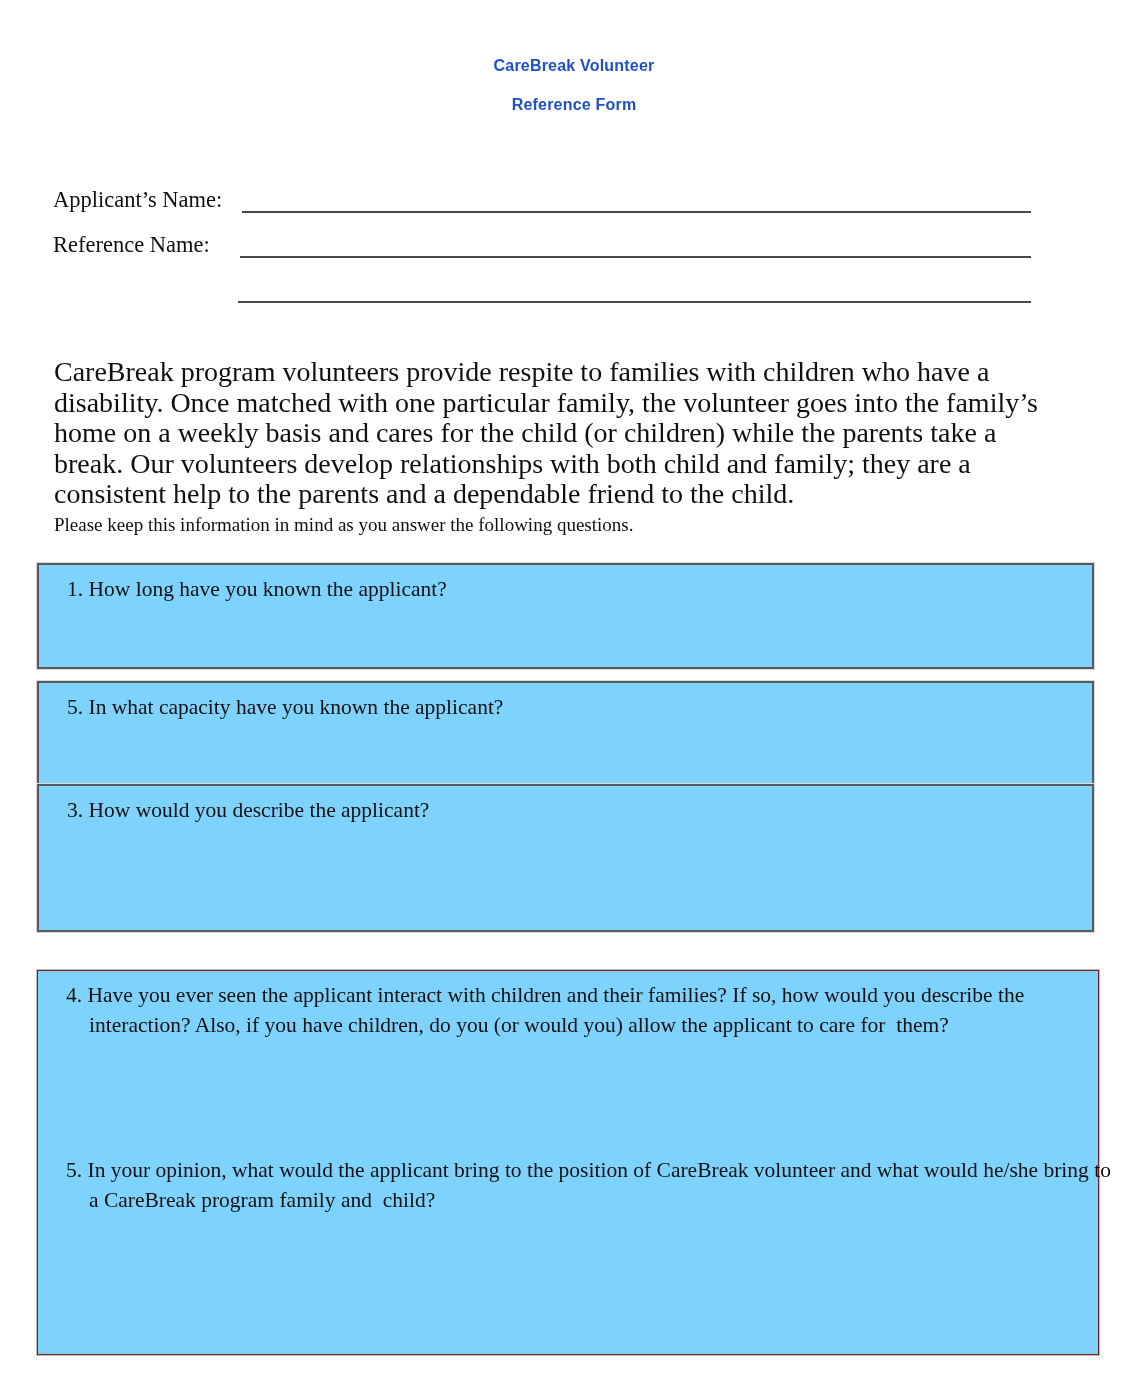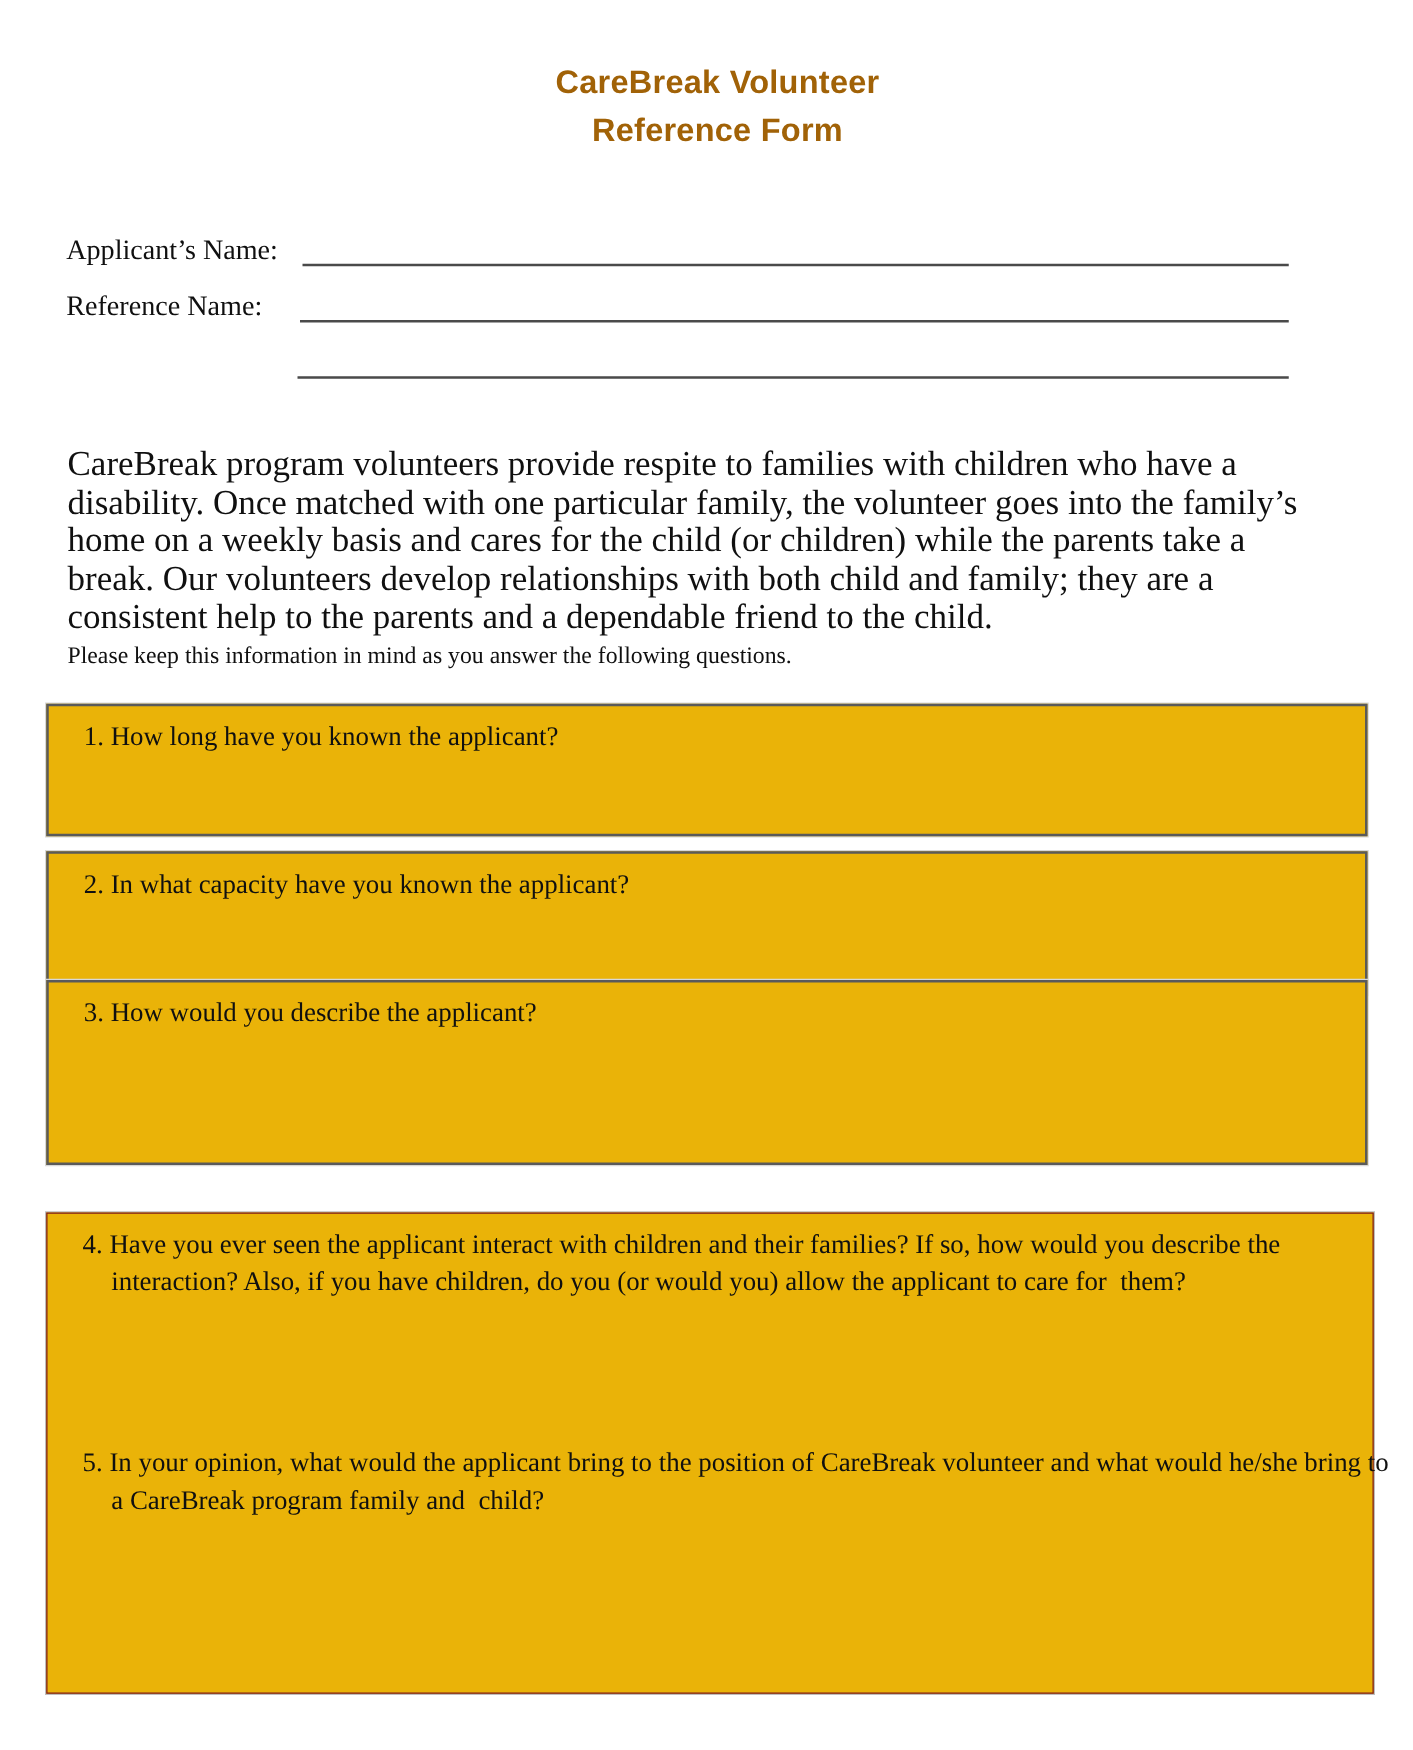--- a/index.html
+++ b/index.html
@@ -20,24 +20,24 @@
   .title-block {
     position: absolute;
     left: 0;
     top: 46px;
     width: 1130px;
     text-align: center;
   }
   .title-line {
     font-family: "Liberation Sans", "DejaVu Sans", sans-serif;
     font-weight: bold;
-    font-size: 26px;
+    font-size: 16px;
     line-height: 39px;
     letter-spacing: 0.2px;
-    color: #a16207;
+    color: #1d4ed8;
     white-space: pre;
     margin-left: 18px;
   }
 
   
   .fields {
     position: absolute;
     left: 53px;
     top: 186px;
     width: 1000px;
@@ -80,21 +80,21 @@
     left: 54px;
     top: 510px;
     width: 996px;
     font-size: 19px;
     line-height: 30px;
   }
 
   
   .qbox {
     position: absolute;
-    background: #eab308;
+    background: #7dd3fc;
     box-sizing: border-box;
     border: 2px solid #5a5a5a;
     box-shadow: 0 0 0 1px #d8d8d8;
   }
   .qbox.heavy {
     border: 1px solid #7f1d1d;
     box-shadow: 0 0 0 1px #bdbdbd;
   }
   .qtext {
     position: absolute;
@@ -147,21 +147,21 @@
 
 <div class="intro">CareBreak program volunteers provide respite to families with children who have a disability. Once matched with one particular family, the volunteer goes into the family’s home on a weekly basis and cares for the child (or children) while the parents take a break. Our volunteers develop relationships with both child and family; they are a consistent help to the parents and a dependable friend to the child.</div>
 
 <div class="prompt">Please keep this information in mind as you answer the following questions.</div>
 
 <div class="qbox" id="qbox-1">
   <div class="qtext" id="qtext-1">1. How long have you known the applicant?</div>
 </div>
 
 <div class="qbox" id="qbox-2">
-  <div class="qtext" id="qtext-2">2. In what capacity have you known the applicant?</div>
+  <div class="qtext" id="qtext-2">5. In what capacity have you known the applicant?</div>
 </div>
 
 <div class="qbox" id="qbox-3">
   <div class="qtext" id="qtext-3">3. How would you describe the applicant?</div>
 </div>
 
 <div class="qbox heavy" id="qbox-45">
   <div class="qtext" id="qtext-4">4. Have you ever seen the applicant interact with children and their families? If so, how would you describe the interaction? Also, if you have children, do you (or would you) allow the applicant to care for  them?</div>
   <div class="qtext" id="qtext-5">5. In your opinion, what would the applicant bring to the position of CareBreak volunteer and what would he/she bring to a CareBreak program family and  child?</div>
 </div>

